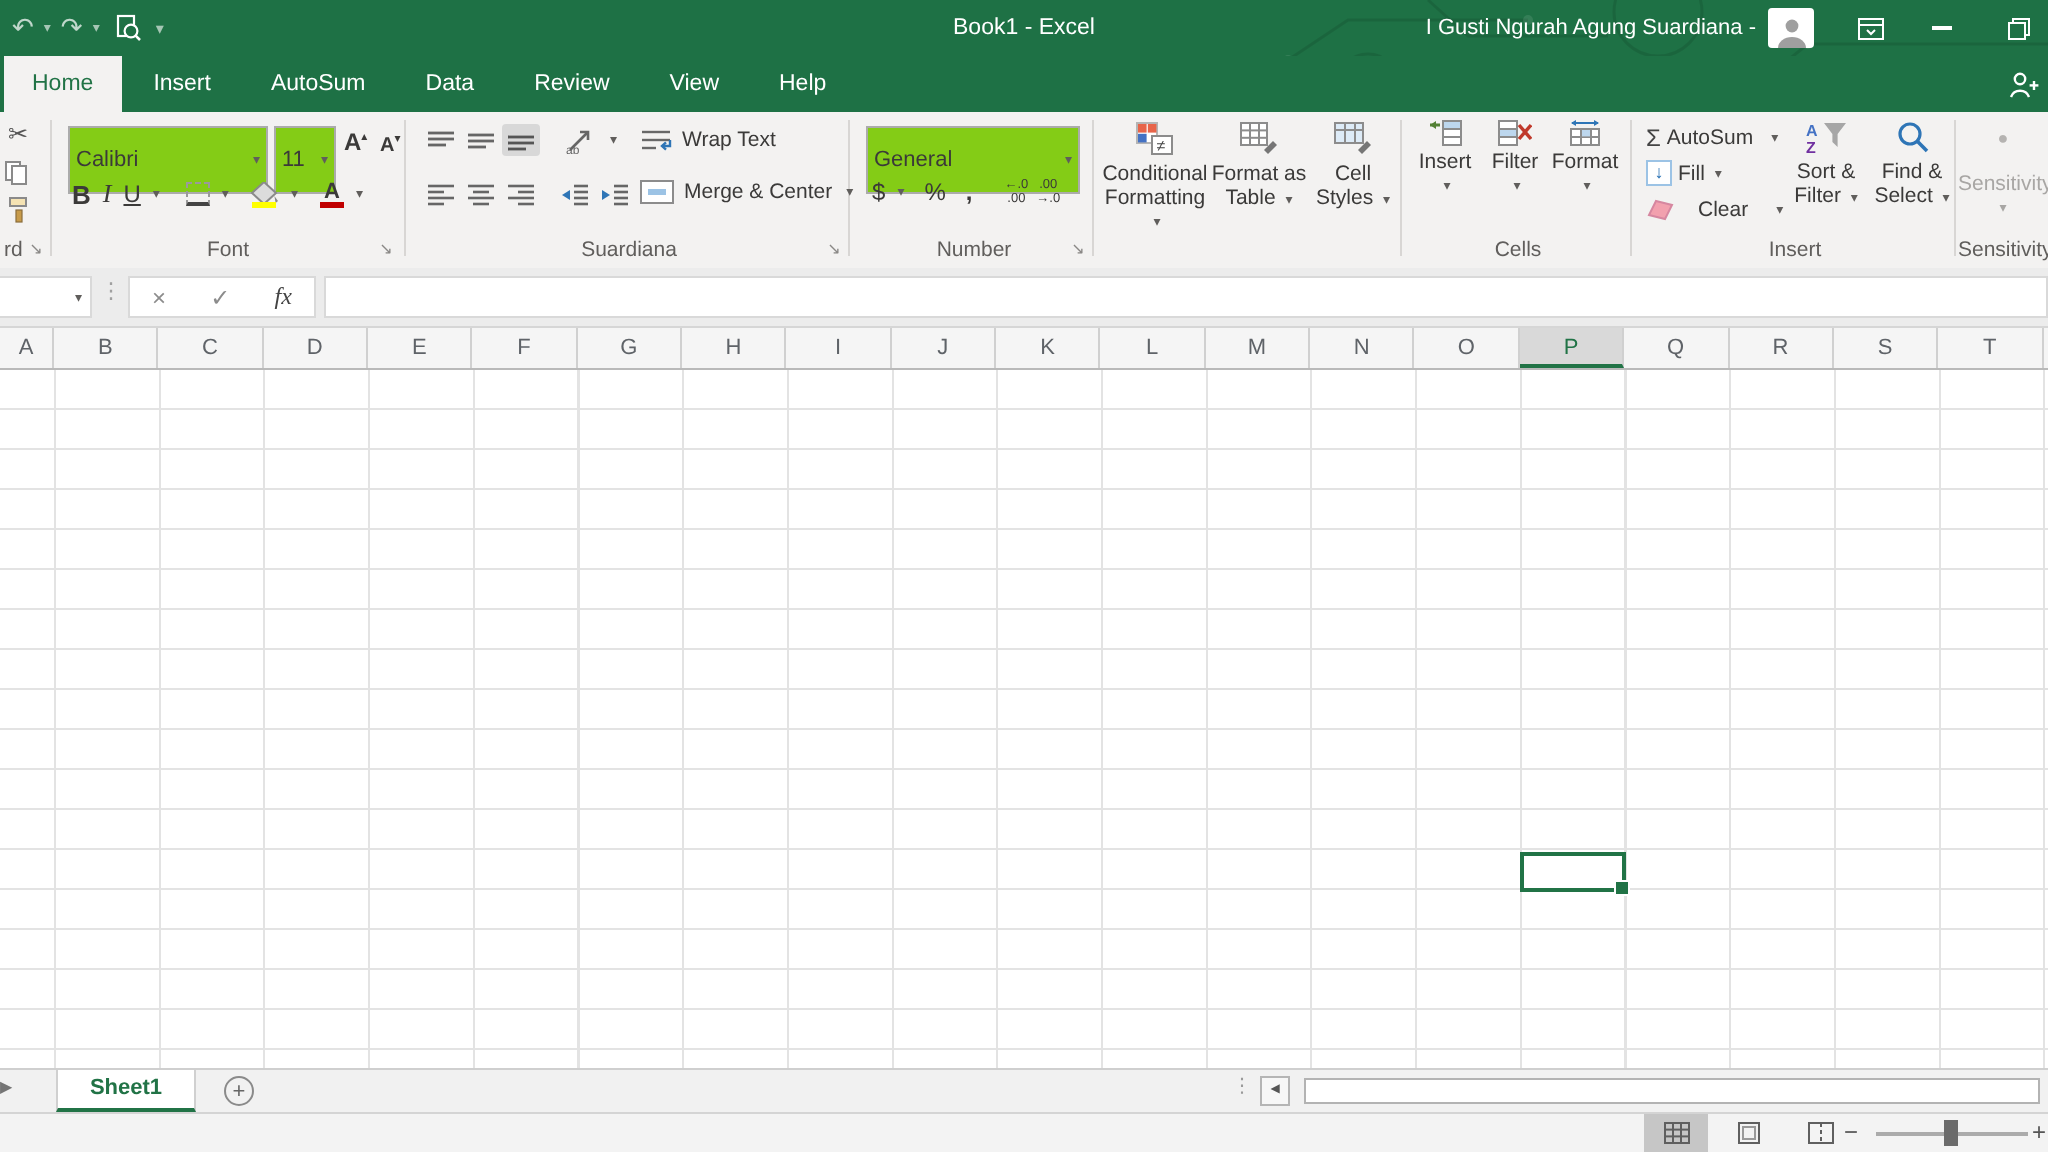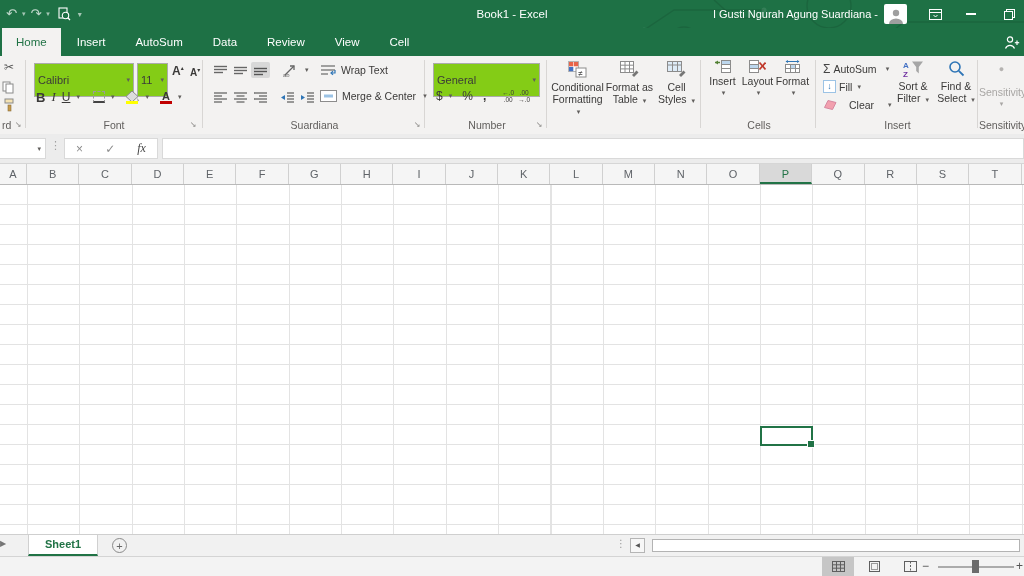--- a/index.html
+++ b/index.html
@@ -168,21 +168,21 @@
   </div>
 
   <div class="tabrow">
     <div id="tab-strip" style="display:flex;">
         <div class="rtab active">Home</div>
         <div class="rtab">Insert</div>
         <div class="rtab">AutoSum</div>
         <div class="rtab">Data</div>
         <div class="rtab">Review</div>
         <div class="rtab">View</div>
-        <div class="rtab">Cell</div>
+        <div class="rtab">Help</div>
       </div>
     <div class="shareico">
       <svg width="16" height="15">
         <circle cx="6" cy="4.5" r="2.6" fill="none" stroke="#fff" stroke-width="1.2"></circle>
         <path d="M1.5,13.5 a4.8,4.8 0 0 1 9,0" fill="none" stroke="#fff" stroke-width="1.2"></path>
         <line x1="13" y1="5.5" x2="13" y2="10" stroke="#fff" stroke-width="1.2"></line>
         <line x1="10.8" y1="7.7" x2="15.2" y2="7.7" stroke="#fff" stroke-width="1.2"></line>
       </svg>
     </div>
   </div>
@@ -440,21 +440,21 @@
       </div>
       <div class="cellbtn" style="left:37px;">
         <svg width="17" height="13">
           <rect x="0.5" y="0.5" width="9" height="12" fill="#fff" stroke="#8c8c8c"></rect>
           <line x1="0.5" y1="4.5" x2="9.5" y2="4.5" stroke="#8c8c8c"></line>
           <line x1="0.5" y1="8.5" x2="9.5" y2="8.5" stroke="#8c8c8c"></line>
           <rect x="1" y="5" width="8" height="3" fill="#bdd7ee"></rect>
           <line x1="10.5" y1="2.5" x2="16.5" y2="9.5" stroke="#c0392b" stroke-width="1.7"></line>
           <line x1="16.5" y1="2.5" x2="10.5" y2="9.5" stroke="#c0392b" stroke-width="1.7"></line>
         </svg>
-        <span>Layout</span>
+        <span>Filter</span>
         <span class="dd">▾</span>
       </div>
       <div class="cellbtn" style="left:72px;">
         <svg width="17" height="13">
           <line x1="2" y1="1.5" x2="15" y2="1.5" stroke="#2e75b6" stroke-width="1"></line>
           <polygon points="4,0 1.5,1.5 4,3" fill="#2e75b6"></polygon>
           <polygon points="13,0 15.5,1.5 13,3" fill="#2e75b6"></polygon>
           <rect x="1.5" y="4.5" width="14" height="8" fill="#fff" stroke="#8c8c8c"></rect>
           <line x1="1.5" y1="8.5" x2="15.5" y2="8.5" stroke="#8c8c8c"></line>
           <line x1="6.5" y1="4.5" x2="6.5" y2="12.5" stroke="#8c8c8c"></line>

